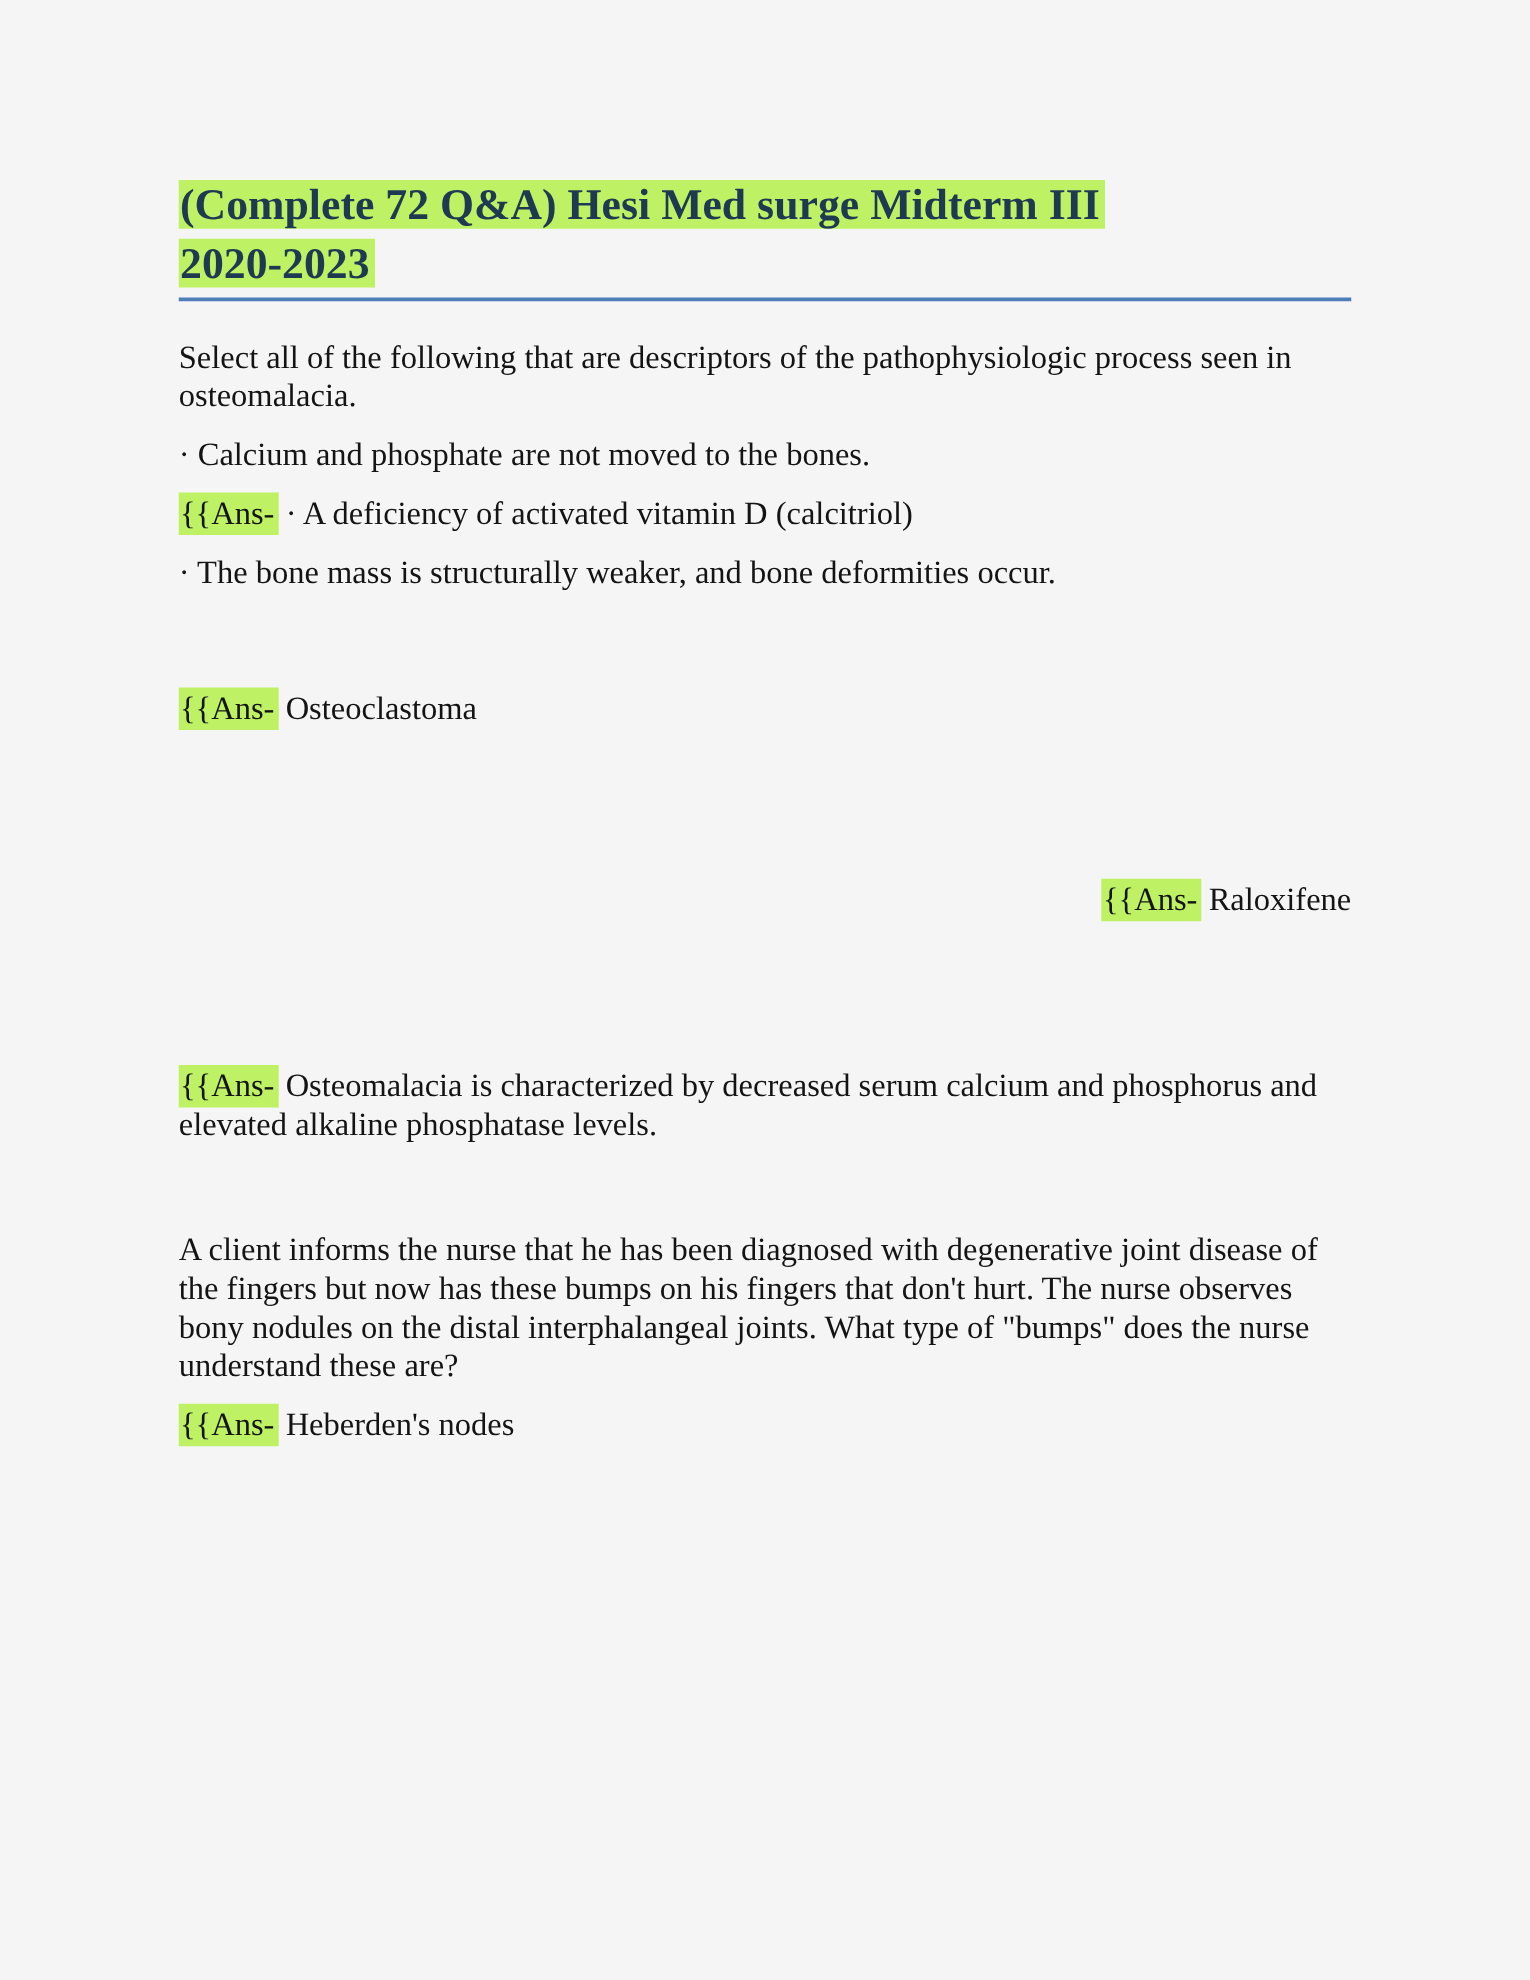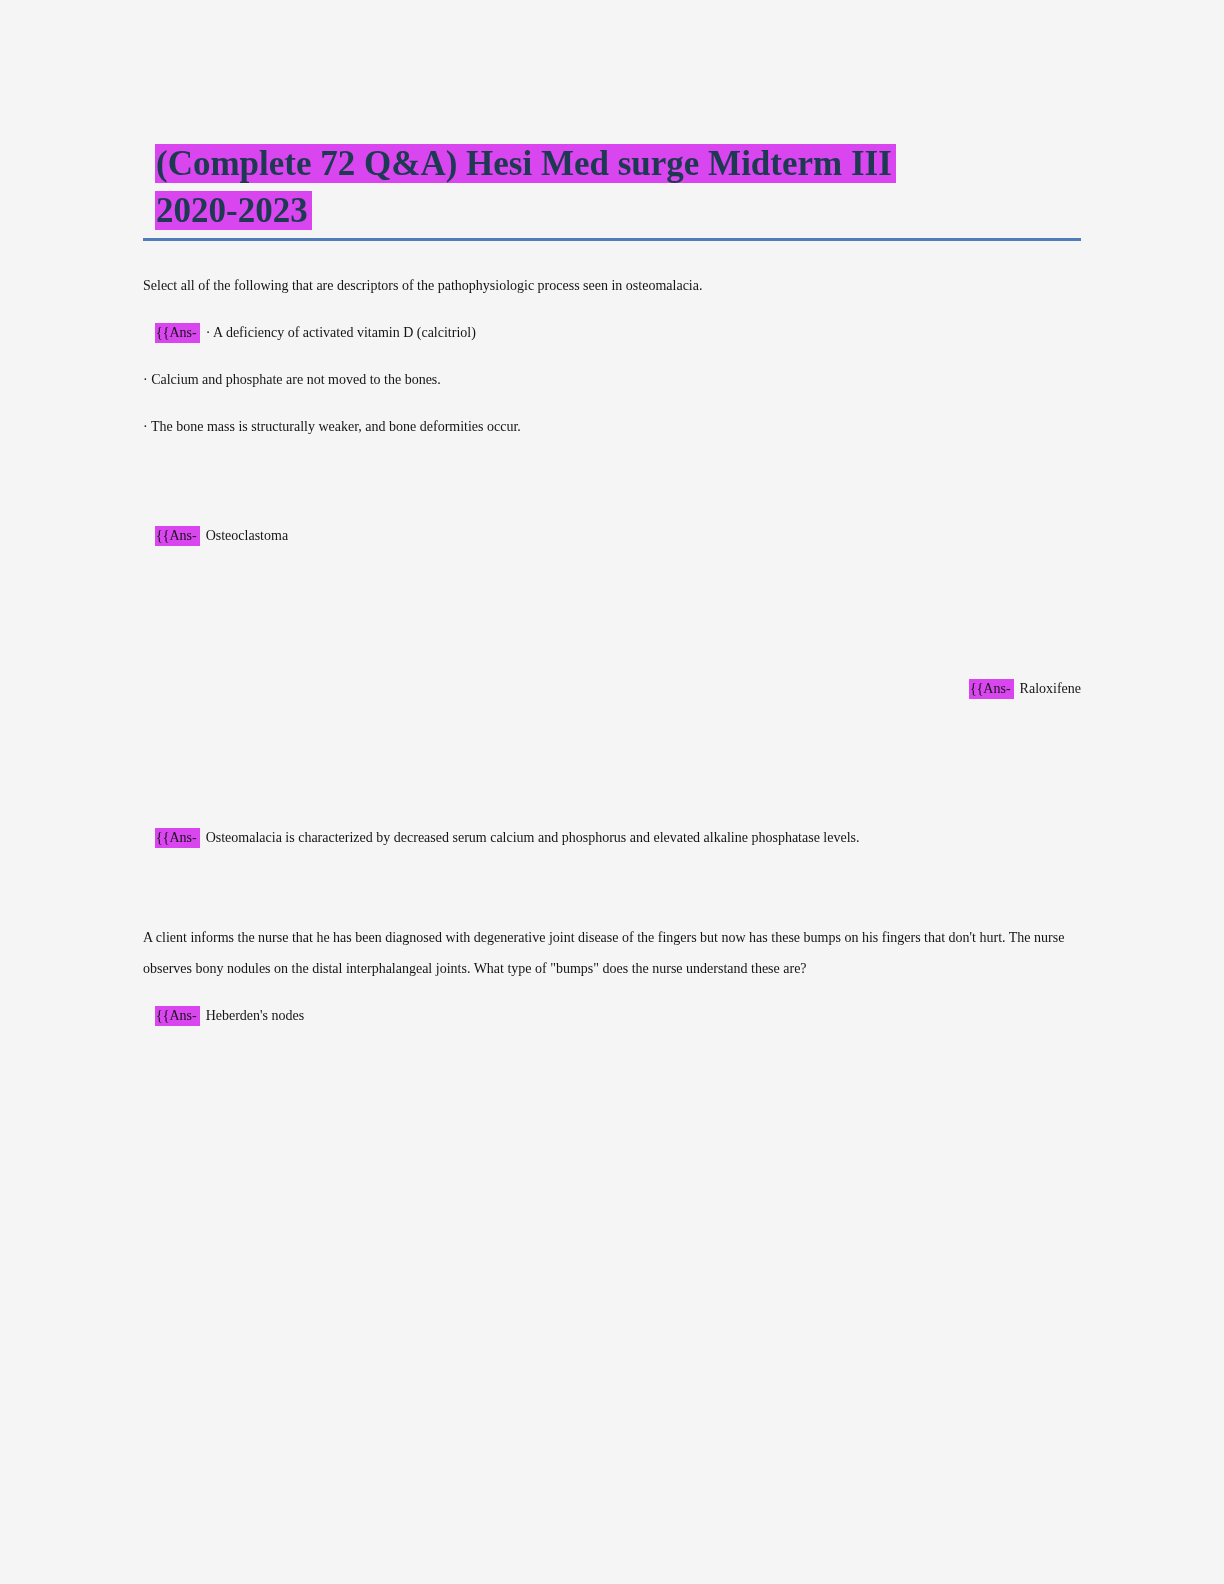--- a/index.html
+++ b/index.html
@@ -21,28 +21,27 @@
   .title-block {
     font-size: 35px;
     line-height: 47px;
     font-weight: bold;
     color: #1e3a52;
     border-bottom: 3px solid #4e7dba;
     padding-bottom: 4px;
     margin: 0 0 29px 0;
   }
   .hl {
-    background: #d946ef;
-    margin-left: 12px;
+    background: #bef264;
   }
   .title-block .hl {
     padding: 0 4px 0 1px;
   }
   p {
-    font-size: 14px;
+    font-size: 26px;
     line-height: 31px;
     margin: 0 0 16px 0;
   }
   .ans-tag {
     padding: 2px 3px 3px 1px;
     margin-right: 6px;
   }
   .indent-space {
     padding-left: 7px;
     text-align: right;
@@ -53,22 +52,22 @@
   .gap4 { height: 53px; }
 </style>
 </head>
 <body>
 
 <div class="page">
 
   <h1 class="title-block"><span class="hl">(Complete 72 Q&amp;A) Hesi Med surge Midterm III</span><br><span class="hl">2020-2023</span></h1>
 
   <p class="q">Select all of the following that are descriptors of the pathophysiologic process seen in osteomalacia.</p>
+  <p class="a">· Calcium and phosphate are not moved to the bones.</p>
   <p class="a"><span class="hl ans-tag">{{Ans-</span><span>· A deficiency of activated vitamin D (calcitriol)</span></p>
-  <p class="a">· Calcium and phosphate are not moved to the bones.</p>
   <p class="a">· The bone mass is structurally weaker, and bone deformities occur.</p>
 
   <div class="gap1"></div>
 
   <p class="a"><span class="hl ans-tag">{{Ans-</span><span>Osteoclastoma</span></p>
 
   <div class="gap2"></div>
 
   <p class="a indent-space"><span class="hl ans-tag">{{Ans-</span><span>Raloxifene</span></p>
 

